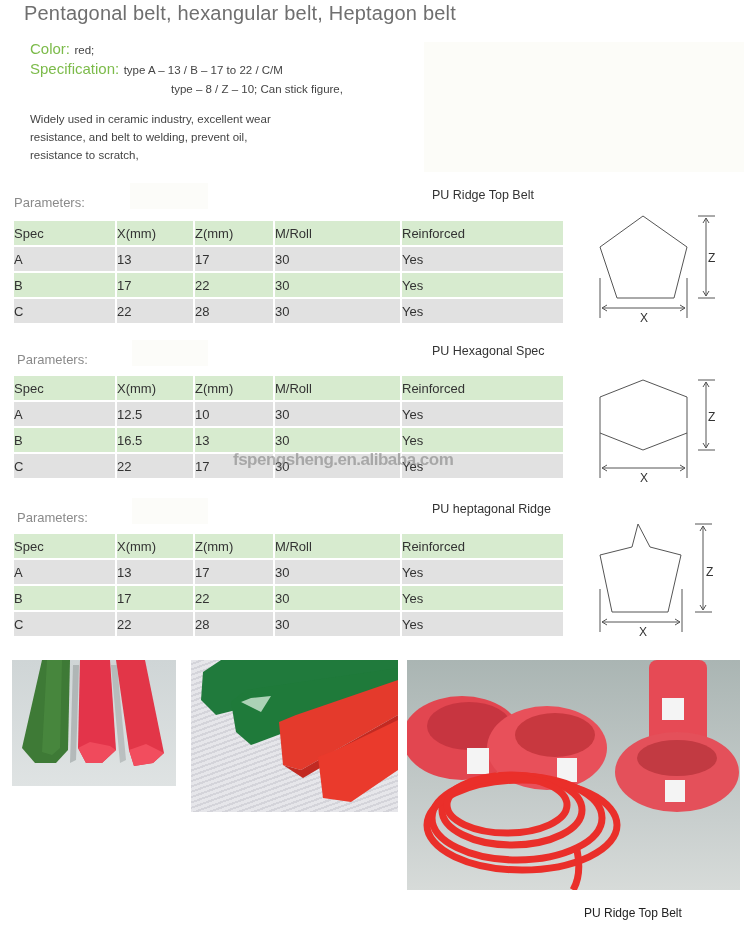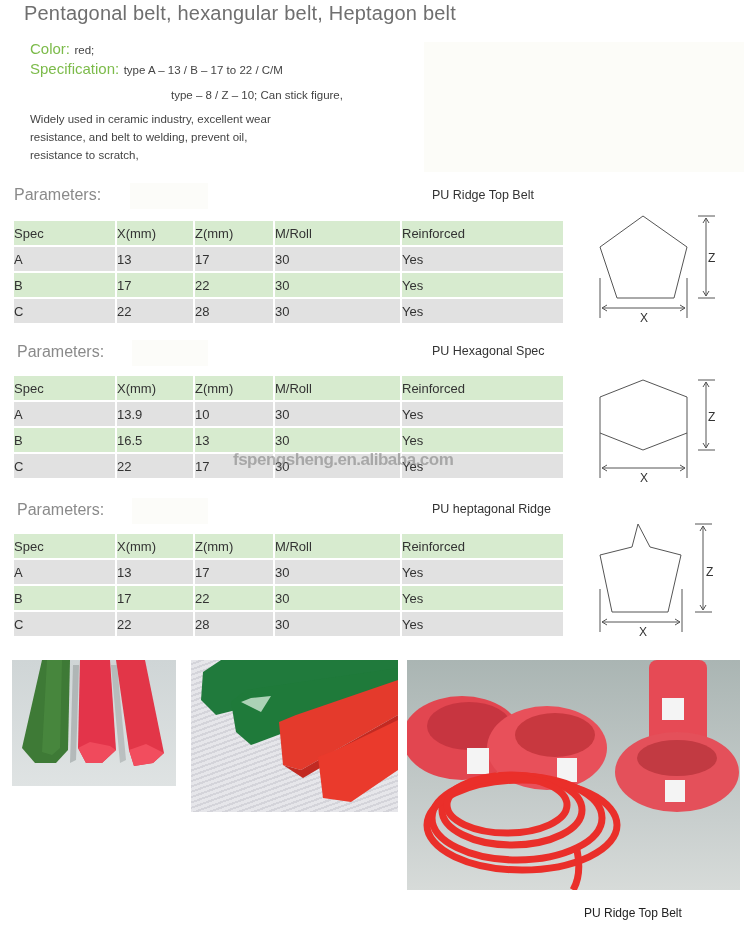--- a/index.html
+++ b/index.html
@@ -3,21 +3,21 @@
 <meta charset="utf-8">
 <style>
   html,body{margin:0;padding:0;background:#fff;}
   body{width:750px;height:928px;position:relative;overflow:hidden;font-family:"Liberation Sans",sans-serif;color:#444;}
   .abs{position:absolute;}
   .title{left:24px;top:2px;font-size:20px;color:#6f6f6f;letter-spacing:0.2px;white-space:nowrap;}
   .lbl{color:#7cbb4a;font-size:15px;}
   .val{font-size:11.5px;color:#444;}
   .desc{left:30px;top:110px;font-size:11.5px;line-height:18px;color:#444;width:320px;}
   .ghost{left:424px;top:42px;width:320px;height:130px;background:#fcfcf8;}
-  .params{font-size:16px;color:#8a8a8a;}
+  .params{font-size:13px;color:#8a8a8a;margin-top:9px;}
   .ghostsm{background:#fcfcf9;}
   .belt-name{font-size:12.5px;color:#333;white-space:nowrap;}
   table.spec{position:absolute;left:12px;width:553px;border-collapse:collapse;table-layout:fixed;font-size:13px;color:#333;}
   table.spec td{height:24px;text-align:left;border:2px solid #fff;padding:0;}
   table.spec tr.g td{background:#d7ebcf;}
   table.spec tr.y td{background:#e1e1e1;}
   .diagram{position:absolute;}
   .photo{position:absolute;overflow:hidden;}
   .wm{left:233px;top:450px;font-size:17px;color:rgba(120,120,120,0.55);white-space:nowrap;letter-spacing:-0.5px;font-weight:700;}
   .caption{left:584px;top:906px;font-size:12px;color:#222;white-space:nowrap;}
@@ -30,21 +30,21 @@
 <div class="abs ghost"></div>
 
 <div class="abs" style="left:30px;top:40px;white-space:nowrap;">
   <span class="lbl">Color:</span>
   <span class="val">red;</span>
 </div>
 <div class="abs" style="left:30px;top:60px;white-space:nowrap;">
   <span class="lbl">Specification:</span>
   <span class="val">type A – 13 / B – 17 to 22 / C/M</span>
 </div>
-<div class="abs val" style="left:139px;top:89px;white-space:nowrap;padding-left:32px;">type – 8 / Z – 10; Can stick figure,</div>
+<div class="abs val" style="left:139px;top:83px;white-space:nowrap;padding-left:32px;">type – 8 / Z – 10; Can stick figure,</div>
 
 <div class="abs desc">
   <div>Widely used in ceramic industry, excellent wear</div>
   <div>resistance, and belt to welding, prevent oil,</div>
   <div>resistance to scratch,</div>
 </div>
 
 <div class="abs params" style="left:14px;top:186px;">Parameters:</div>
 <div class="abs ghostsm" style="left:130px;top:183px;width:78px;height:26px;"></div>
 <div class="abs belt-name" style="left:432px;top:188px;">PU Ridge Top Belt</div>
@@ -119,21 +119,21 @@
   <tbody>
       <tr class="g">
     <td>Spec</td>
     <td>X(mm)</td>
     <td>Z(mm)</td>
     <td>M/Roll</td>
     <td>Reinforced</td>
   </tr>
   <tr class="y">
     <td>A</td>
-    <td>13.9</td>
+    <td>12.5</td>
     <td>10</td>
     <td>30</td>
     <td>Yes</td>
   </tr>
   <tr class="g">
     <td>B</td>
     <td>16.5</td>
     <td>13</td>
     <td>30</td>
     <td>Yes</td>

